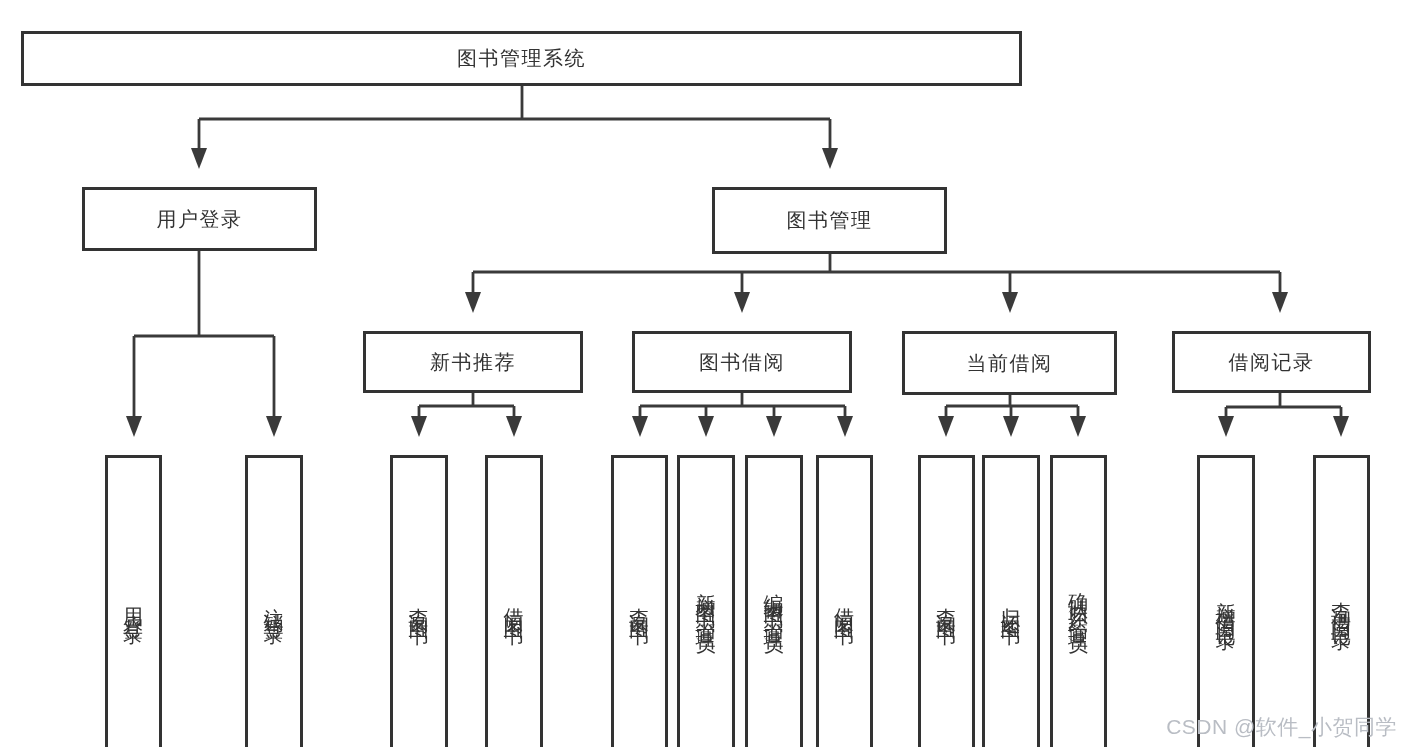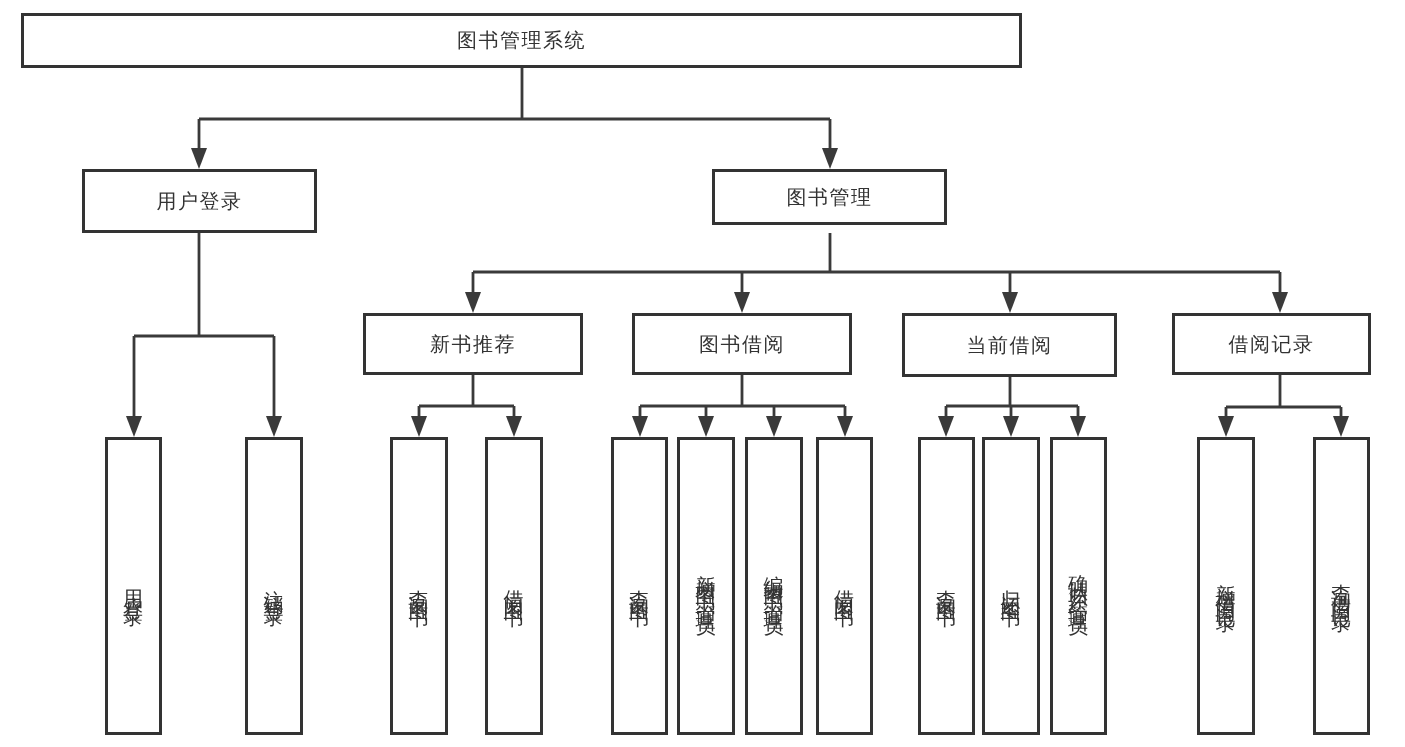--- a/index.html
+++ b/index.html
@@ -30,20 +30,21 @@
     box-sizing: border-box;
     border: 3px solid #333333;
     background: #ffffff;
     color: #333333;
     display: flex;
     align-items: center;
     justify-content: center;
     font-size: 20px;
     letter-spacing: 1.5px;
     text-align: center;
+    margin-top: 18px;
   }
   .node.v {
     writing-mode: vertical-lr;
     letter-spacing: 6px;
     line-height: 1.0;
     font-size: 20px;
     padding: 6px 0;
   }
   #watermark {
     position: absolute;
@@ -132,21 +133,21 @@
       <line x1="1226" y1="407" x2="1226" y2="424"></line>
       <polygon points="1218,416 1234,416 1226,437"></polygon>
       <line x1="1341" y1="407" x2="1341" y2="424"></line>
       <polygon points="1333,416 1349,416 1341,437"></polygon>
     </g>
   </svg>
 
   <div class="node" style="left:21px; top:13px; width:1001px; height:55px;">图书管理系统</div>
 
   <div class="node" style="left:82px; top:169px; width:235px; height:64px;">用户登录</div>
-  <div class="node" style="left:712px; top:169px; width:235px; height:56px;">图书管理</div>
+  <div class="node" style="left:712px; top:169px; width:235px; height:67px;">图书管理</div>
 
   <div class="node" style="left:632px; top:313px; width:220px; height:62px;">图书借阅</div>
   <div class="node" style="left:363px; top:313px; width:220px; height:62px;">新书推荐</div>
   <div class="node" style="left:902px; top:313px; width:215px; height:64px;">当前借阅</div>
   <div class="node" style="left:1172px; top:313px; width:199px; height:62px;">借阅记录</div>
 
   <div class="node v" style="left:105px; top:437px; width:57px; height:298px;">用户登录</div>
   <div class="node v" style="left:245px; top:437px; width:58px; height:298px;">注销登录</div>
 
   <div class="node v" style="left:390px; top:437px; width:58px; height:298px;">查询图书</div>
@@ -157,14 +158,15 @@
   <div class="node v" style="left:745px; top:437px; width:58px; height:298px;">编辑图书（管理员）</div>
   <div class="node v" style="left:816px; top:437px; width:57px; height:298px;">借阅图书</div>
 
   <div class="node v" style="left:918px; top:437px; width:57px; height:298px;">查询图书</div>
   <div class="node v" style="left:982px; top:437px; width:58px; height:298px;">归还图书</div>
   <div class="node v" style="left:1050px; top:437px; width:57px; height:298px;">确认归还（管理员）</div>
 
   <div class="node v" style="left:1197px; top:437px; width:58px; height:298px;">新增借阅记录</div>
   <div class="node v" style="left:1313px; top:437px; width:57px; height:298px;">查询借阅记录</div>
 
+  <div id="watermark">CSDN @软件_小贺同学</div>
 
 </div>
 
 </body></html>

